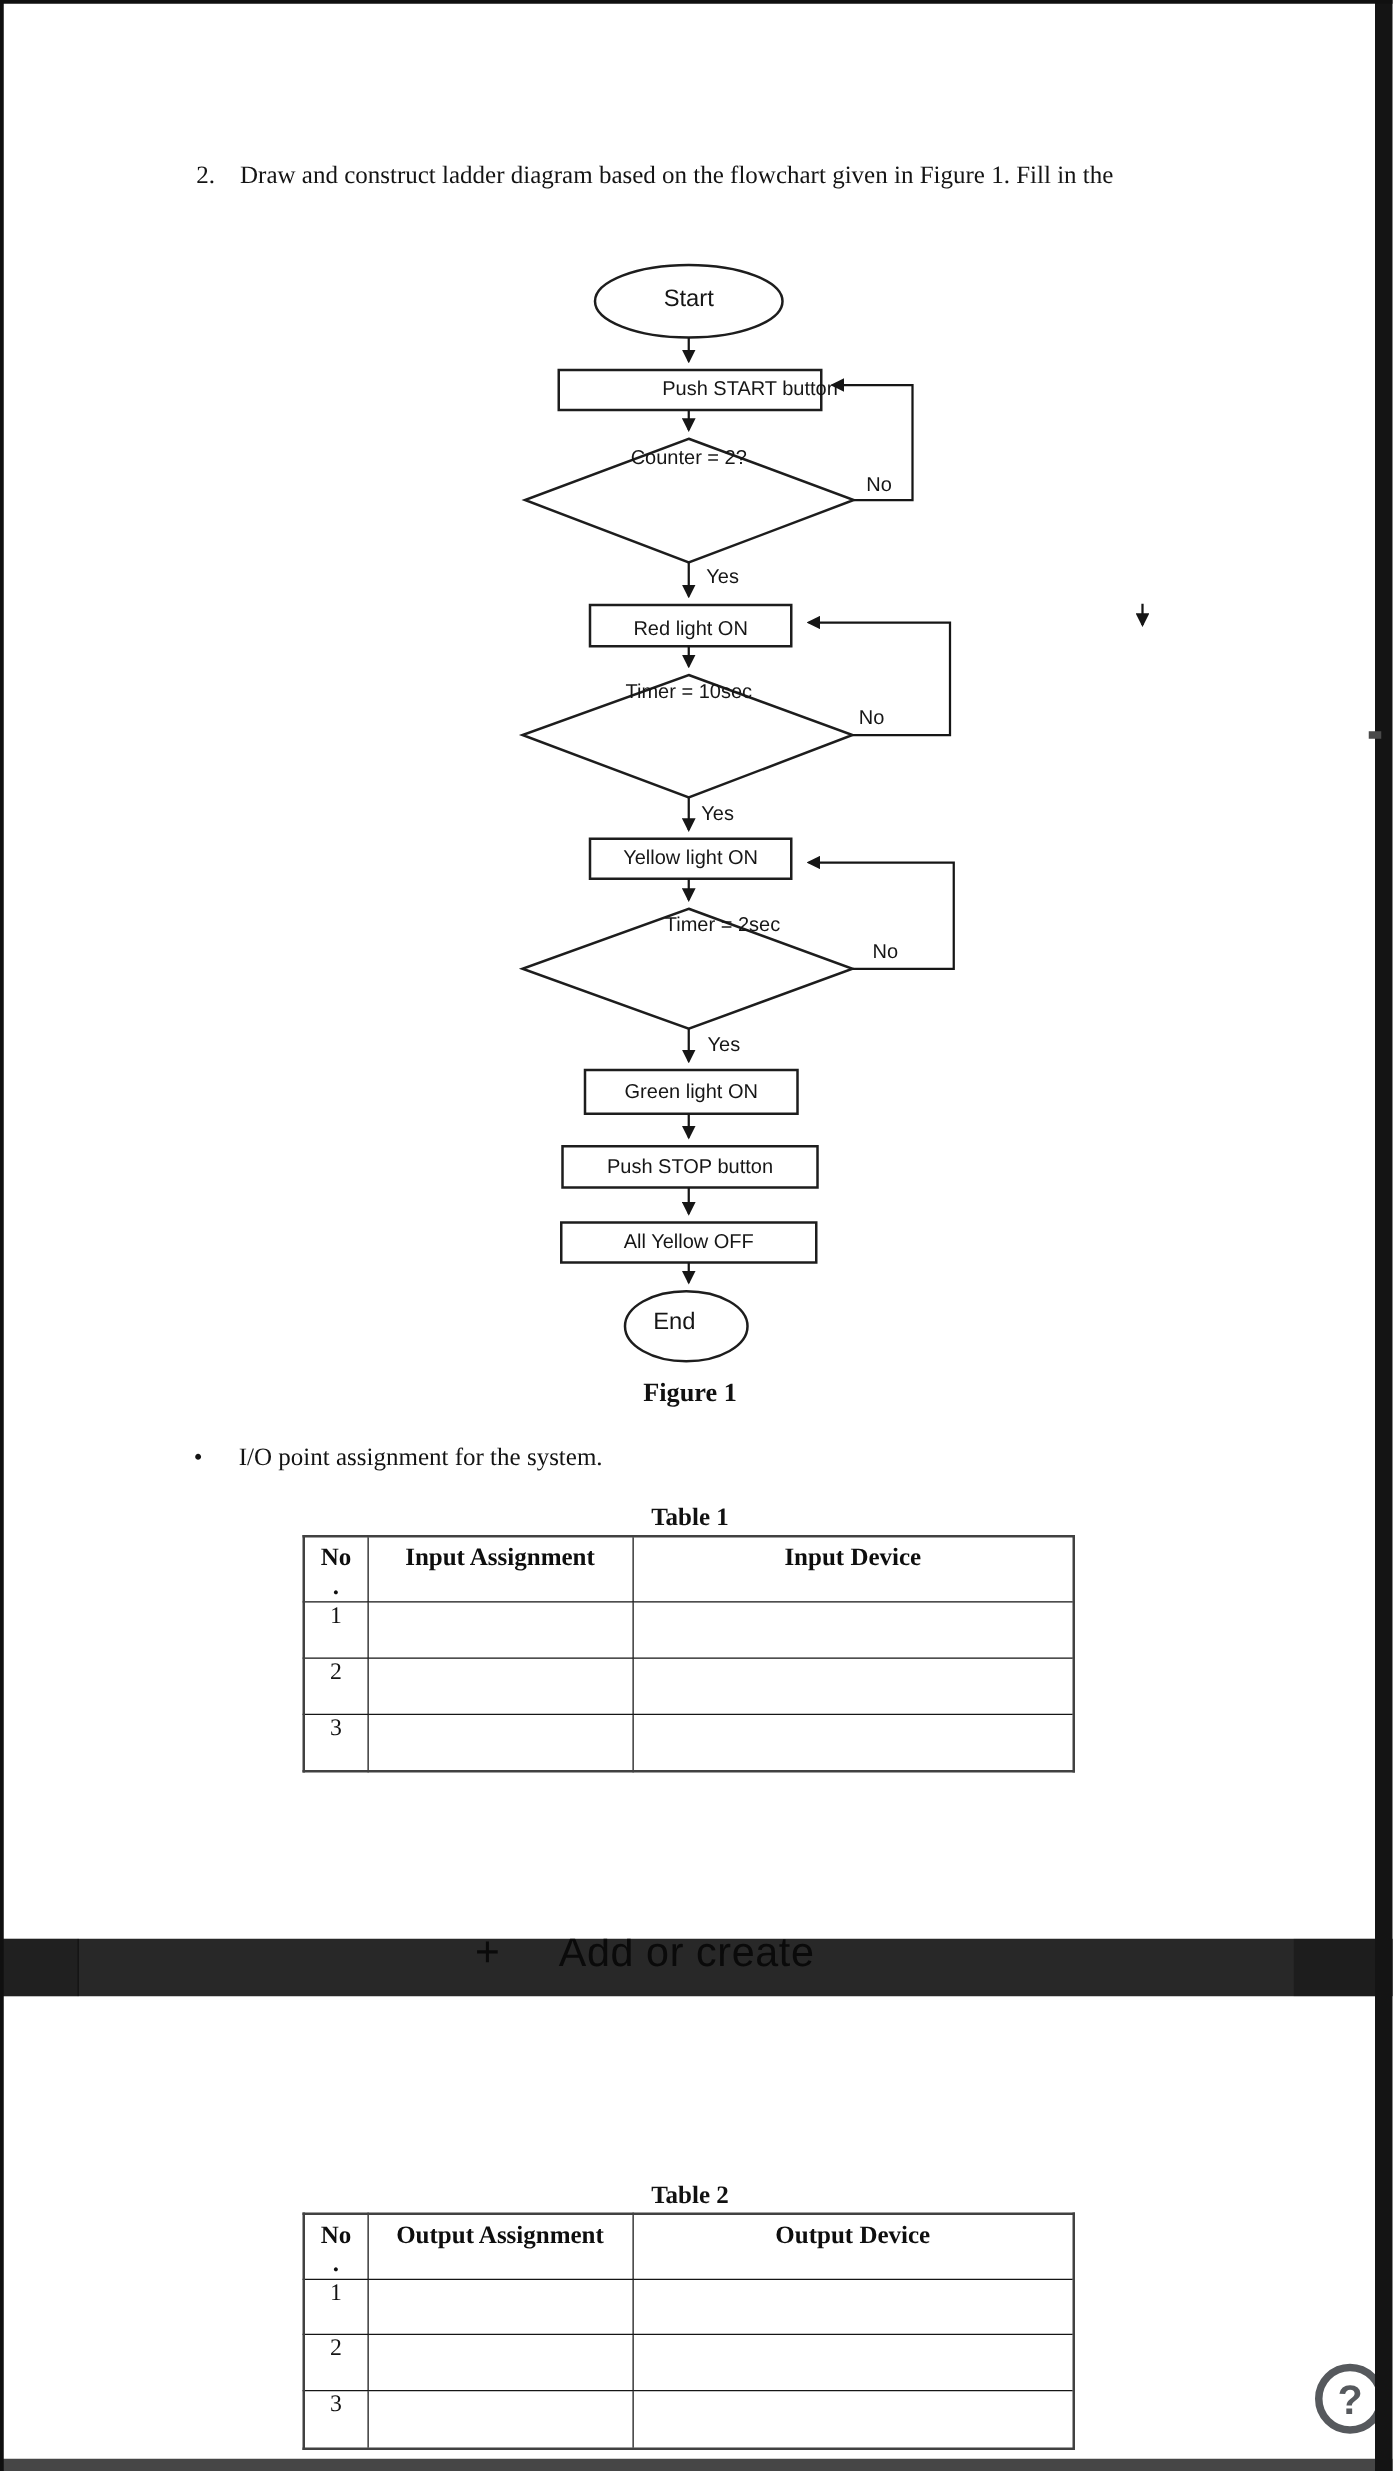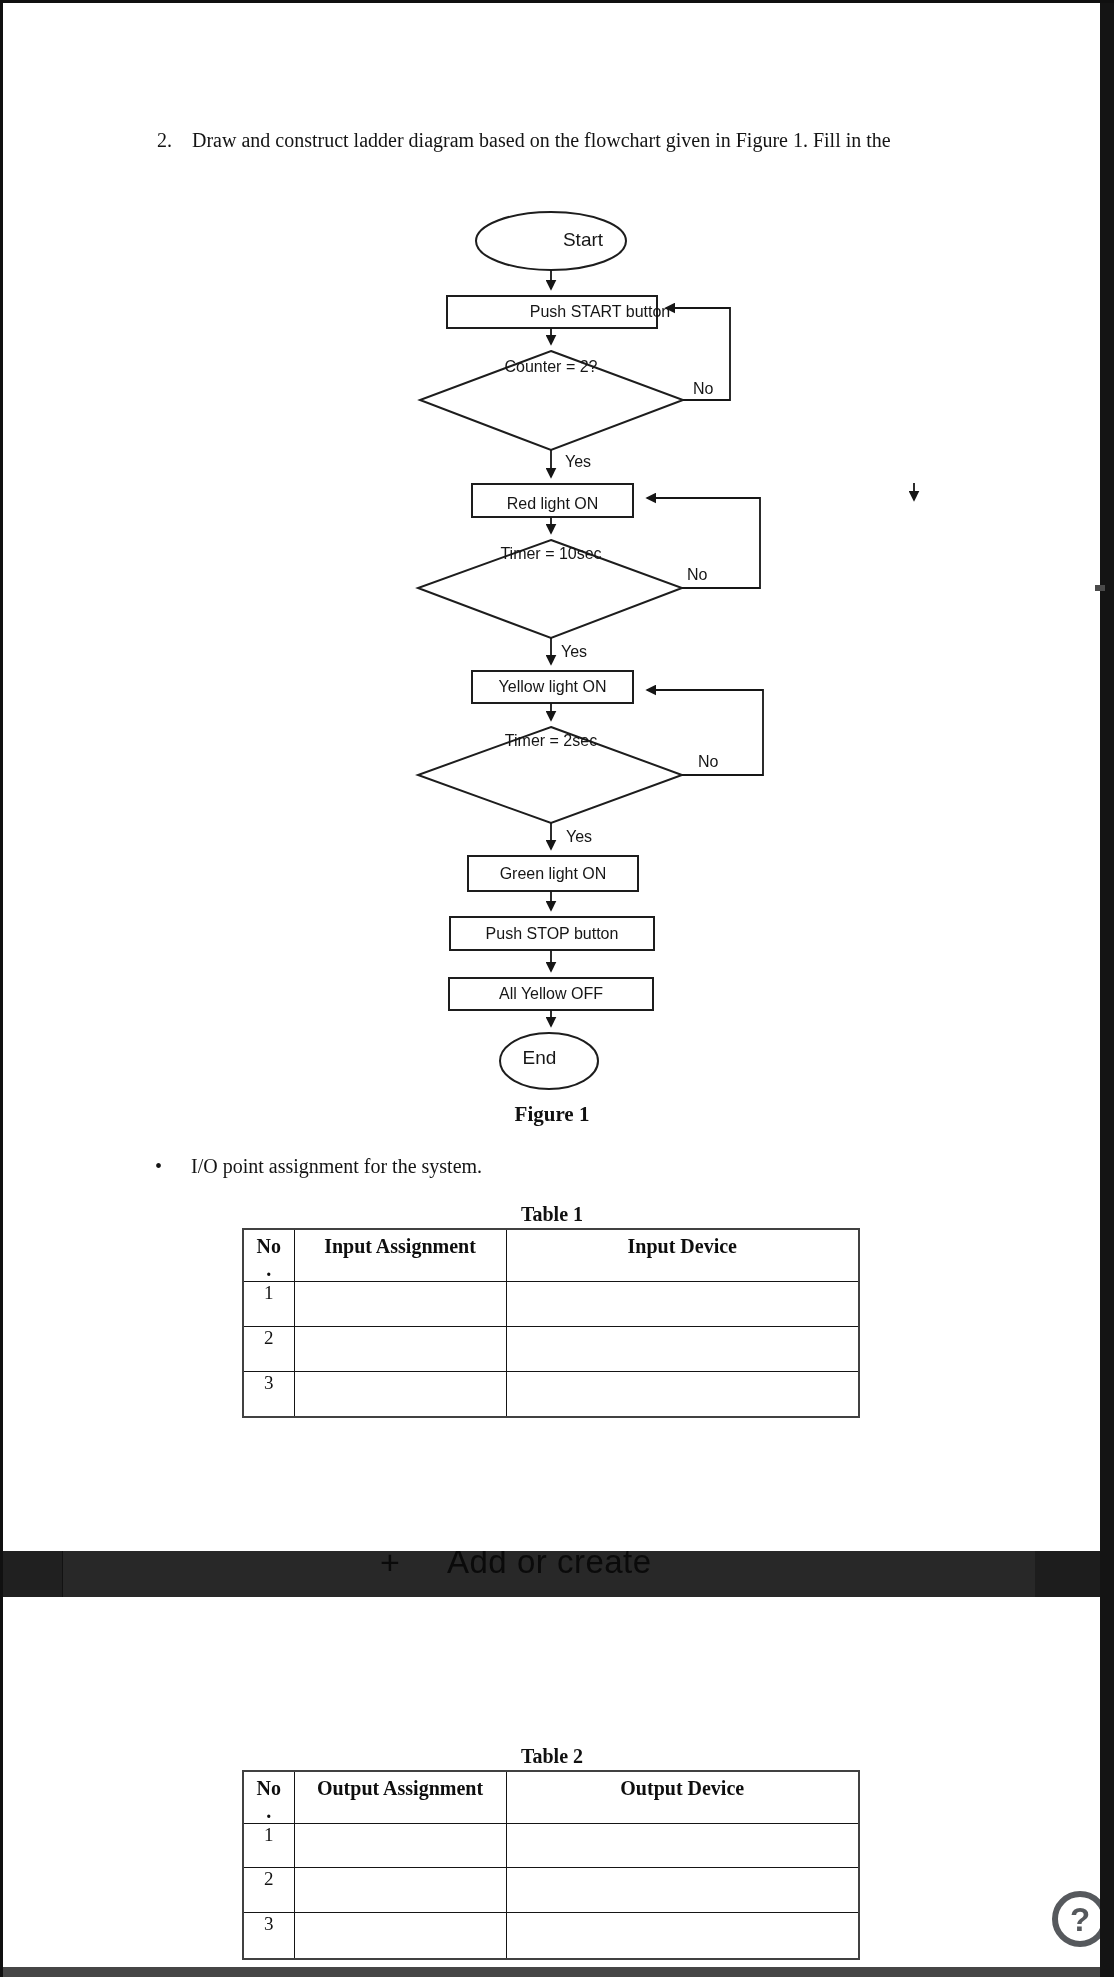--- a/index.html
+++ b/index.html
@@ -103,31 +103,31 @@
     <line x1="551" y1="891" x2="551" y2="910" marker-end="url(#ah)"></line>
     <line x1="551" y1="950" x2="551" y2="971" marker-end="url(#ah)"></line>
     <line x1="551" y1="1010" x2="551" y2="1026" marker-end="url(#ah)"></line>
     <polyline points="683,400 730,400 730,308 666,308" marker-end="url(#ah)"></polyline>
     <polyline points="682,588 760,588 760,498 647,498" marker-end="url(#ah)"></polyline>
     <polyline points="682,775 763,775 763,690 647,690" marker-end="url(#ah)"></polyline>
     <line x1="914" y1="483" x2="914" y2="500" marker-end="url(#ah)"></line>
   </g>
 </svg>
 
-<div class="node-label big" style="left:476px;top:229px;width:150px;padding-left:32px;">Start</div>
+<div class="node-label big" style="left:476px;top:229px;width:150px;">Start</div>
 <div class="node-label" style="left:447px;top:296px;width:210px;height:32px;padding-left:48px;">Push START button</div>
 <div class="node-label" style="left:451px;top:358px;width:200px;">Counter = 2?</div>
 <div class="branch-label" style="left:693px;top:380px;">No</div>
 <div class="branch-label" style="left:565px;top:453px;">Yes</div>
 <div class="node-label" style="left:472px;top:484px;width:161px;height:40px;">Red light ON</div>
 <div class="node-label" style="left:451px;top:545px;width:200px;">Timer = 10sec</div>
 <div class="branch-label" style="left:687px;top:566px;">No</div>
 <div class="branch-label" style="left:561px;top:643px;">Yes</div>
 <div class="node-label" style="left:472px;top:671px;width:161px;height:32px;">Yellow light ON</div>
-<div class="node-label" style="left:451px;top:732px;width:200px;">Timer = 2sec</div>
+<div class="node-label" style="left:478px;top:732px;width:200px;">Timer = 2sec</div>
 <div class="branch-label" style="left:698px;top:753px;">No</div>
 <div class="branch-label" style="left:566px;top:828px;">Yes</div>
 <div class="node-label" style="left:468px;top:856px;width:170px;height:35px;">Green light ON</div>
 <div class="node-label" style="left:450px;top:917px;width:204px;height:33px;">Push STOP button</div>
 <div class="node-label" style="left:449px;top:978px;width:204px;height:32px;">All Yellow OFF</div>
 <div class="node-label big" style="left:500px;top:1047px;width:79px;">End</div>
 
 <div class="abs serif" id="figure-caption">Figure 1</div>
 
 <div class="abs serif" id="bullet-line">

